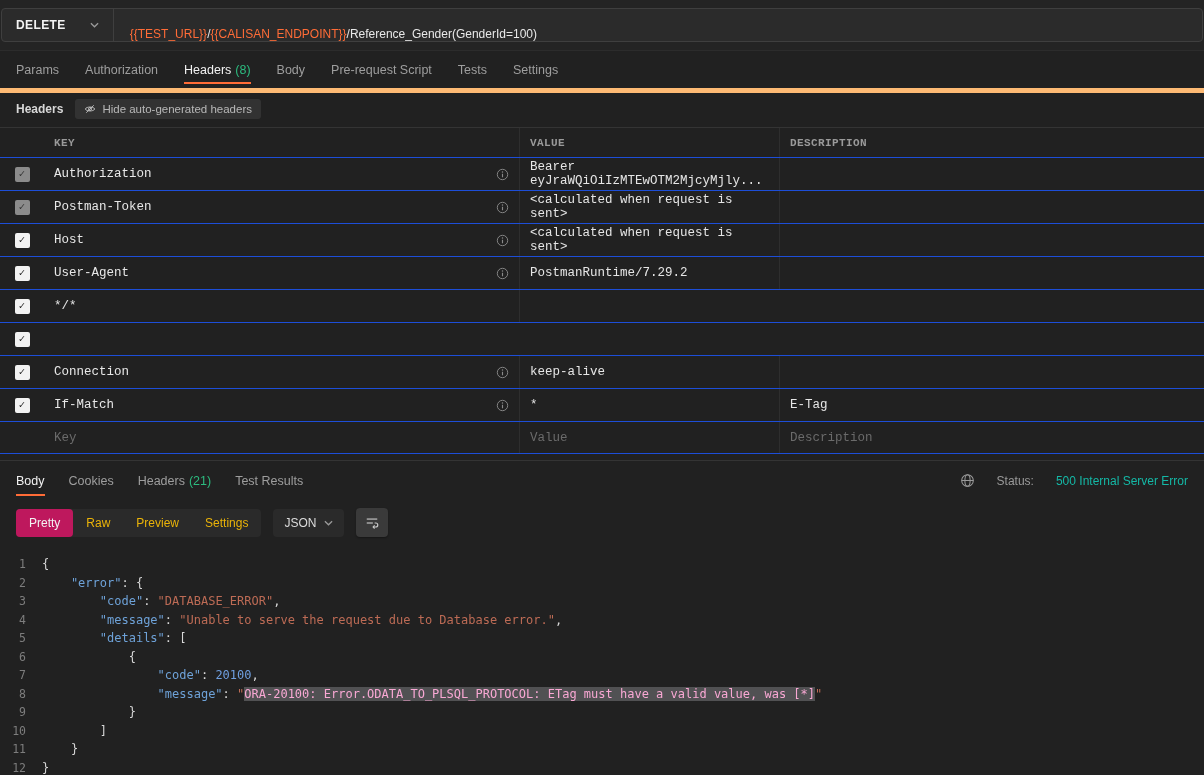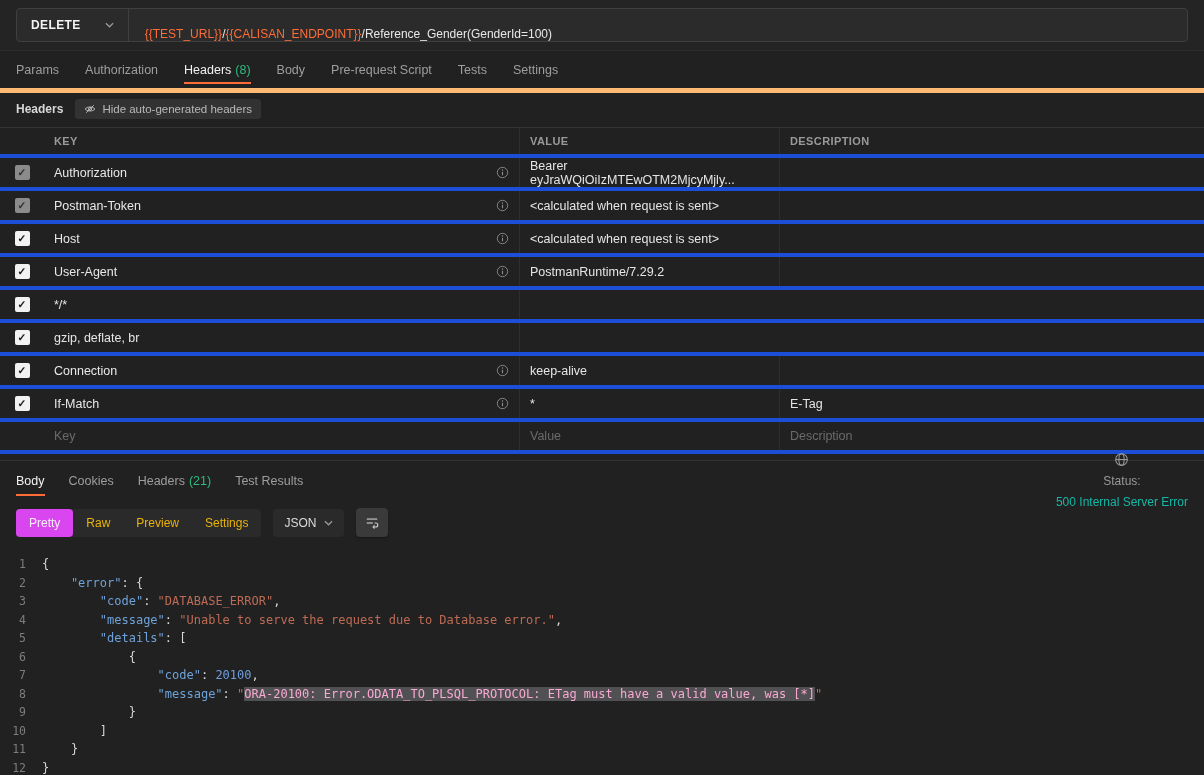--- a/index.html
+++ b/index.html
@@ -7,21 +7,21 @@
   body {
     width:1204px; height:775px;
     background:#212121;
     color:#e6e6e6;
     font-family:"Liberation Sans", sans-serif;
     font-size:12.5px;
     overflow:hidden;
   }
 
   
-  .topbar { padding:8px 16px; border-bottom:1px solid #2c2c2c; background:#242424; }
+  .topbar { padding:8px 1px; border-bottom:1px solid #2c2c2c; background:#242424; }
   .method-url { display:flex; align-items:center; height:34px; background:#2b2b2b; border:1px solid #3f3f3f; border-radius:4px; }
   .method-select { display:flex; align-items:center; gap:24px; padding:0 14px; height:100%; border-right:1px solid #3f3f3f; cursor:pointer; }
   .method-label { font-weight:bold; font-size:12px; letter-spacing:.4px; color:#f3f3f3; }
   .url-input { flex:1; display:flex; align-items:flex-end; padding:0 16px; height:100%; white-space:pre; font-size:12px; }
   .url-var { color:#ff6c37; }
   .url-plain { color:#e8e8e8; }
 
   
   .req-tabs { display:flex; align-items:center; gap:26px; padding:0 16px; height:42px; color:#9e9e9e; font-size:12.5px; border-bottom:5px solid #fdba74; }
   .req-tab { position:relative; padding:14px 0; cursor:pointer; }
@@ -29,21 +29,21 @@
   .req-tab.active::after { content:""; position:absolute; left:0; right:0; bottom:7px; height:2px; background:#ff6c37; }
   .tab-count { color:#2cbb7f; margin-left:4px; }
 
   
   .headers-meta { display:flex; align-items:center; gap:12px; padding:6px 16px 8px; }
   .headers-title { font-size:12px; font-weight:bold; color:#d8d8d8; }
   .hide-btn { display:flex; align-items:center; gap:6px; background:#323232; border:none; color:#b8b8b8; font-size:11.5px; padding:4px 9px; border-radius:3px; font-family:"Liberation Sans", sans-serif; cursor:pointer; }
 
   
   .tbl { border-top:1px solid #343434; }
-  .tbl-row { display:grid; grid-template-columns:44px 476px 260px auto; border-bottom:4px solid #1d4ed8; height:33px; }
+  .tbl-row { display:grid; grid-template-columns:44px 476px 260px auto; border-bottom:1px solid #1d4ed8; height:33px;font-family:Liberation Mono, monospace; }
   .tbl-head { height:30px; }
   .tbl-head .cell { color:#9a9a9a; font-size:11px; font-weight:bold; letter-spacing:.4px; }
   .cell { display:flex; align-items:center; padding:0 10px; height:100%; overflow:hidden; }
   .cb-cell { justify-content:center; padding:0; }
   .key-cell { justify-content:space-between; border-right:1px solid #2e2e2e; }
   .val-cell { border-right:1px solid #2e2e2e; }
   .key-text { color:#e8e8e8; }
   .checkbox { width:15px; height:15px; border-radius:2px; background:#f2f2f2; display:flex; align-items:center; justify-content:center; cursor:pointer; }
   .checkbox::after { content:"\2713"; font-size:10.5px; font-weight:bold; color:#1e1e1e; line-height:1; }
   .checkbox.dim { background:#8b8b8b; }
@@ -51,27 +51,27 @@
   .placeholder .cell span { color:#6b6b6b; }
   .placeholder { height:32px; }
   .info-icon { flex:none; margin-left:8px; }
 
   
   .resp-header { display:flex; justify-content:space-between; align-items:center; border-top:1px solid #343434; margin-top:6px; padding:0 16px; height:40px; }
   .resp-tabs { display:flex; align-items:center; gap:24px; height:100%; color:#9e9e9e; font-size:12.5px; }
   .resp-tab { position:relative; padding:13px 0; cursor:pointer; }
   .resp-tab.active { color:#f2f2f2; }
   .resp-tab.active::after { content:""; position:absolute; left:0; right:0; bottom:5px; height:2px; background:#ff6c37; }
-  .resp-status { display:flex; align-items:center; gap:7px; font-size:12px; color:#9a9a9a;flex-direction:column; }
+  .resp-status { display:flex; align-items:center; gap:22px; font-size:12px; color:#9a9a9a; }
   .status-value { color:#14b8a6; cursor:pointer; }
 
   .view-bar { display:flex; align-items:center; gap:12px; padding:8px 16px 10px; }
   .seg-group { display:flex; background:#2a2a2a; border-radius:4px; }
   .seg { padding:7px 13px; color:#eab308; font-size:12px; border-radius:4px; cursor:pointer; }
-  .seg.active { background:#d946ef; color:#f2f2f2; }
+  .seg.active { background:#be185d; color:#f2f2f2; }
   .json-select { display:flex; align-items:center; gap:8px; background:#2a2a2a; border-radius:4px; padding:7px 11px; font-size:12px; color:#dcdcdc; cursor:pointer; }
   .wrap-btn { width:32px; height:29px; background:#3a3a3a; border:none; border-radius:4px; display:flex; align-items:center; justify-content:center; cursor:pointer; box-shadow:0 1px 2px rgba(0,0,0,.35); }
 
   
   .code { font-family:"DejaVu Sans Mono", monospace; font-size:12px; line-height:18.5px; padding-top:8px; }
   .code-line { display:flex; white-space:pre; }
   .ln { flex:none; width:42px; text-align:right; padding-right:16px; color:#7d7d7d; font-size:11.5px; user-select:none; }
   .lc { white-space:pre; }
   .ind { display:inline-block; width:4ch; border-left:1px solid #383838; }
   .lc .ind:first-child { border-left-color:transparent; }
@@ -223,23 +223,20 @@
         </div>
       <div class="cell">
           <span></span>
         </div>
     </div>
 
     <div class="tbl-row">
       <div class="cell cb-cell">
           <span class="checkbox"></span>
         </div>
-      <div class="cell val-cell">
-          <span>gzip, deflate, br</span>
-        </div>
       <div class="cell">
           <span></span>
         </div>
     </div>
 
     <div class="tbl-row">
       <div class="cell cb-cell">
           <span class="checkbox"></span>
         </div>
       <div class="cell key-cell">

